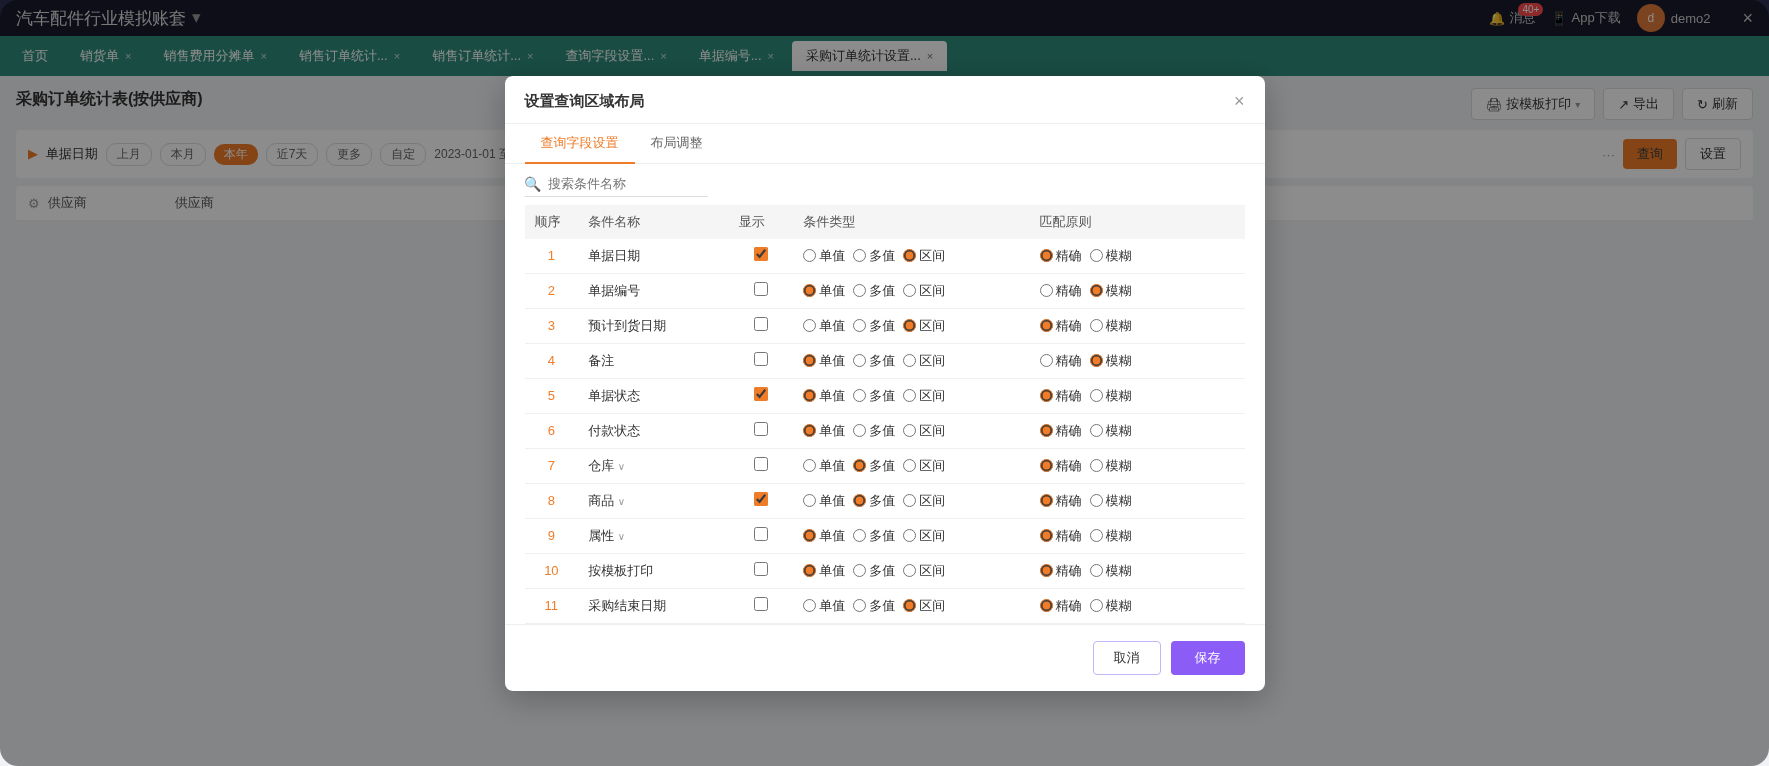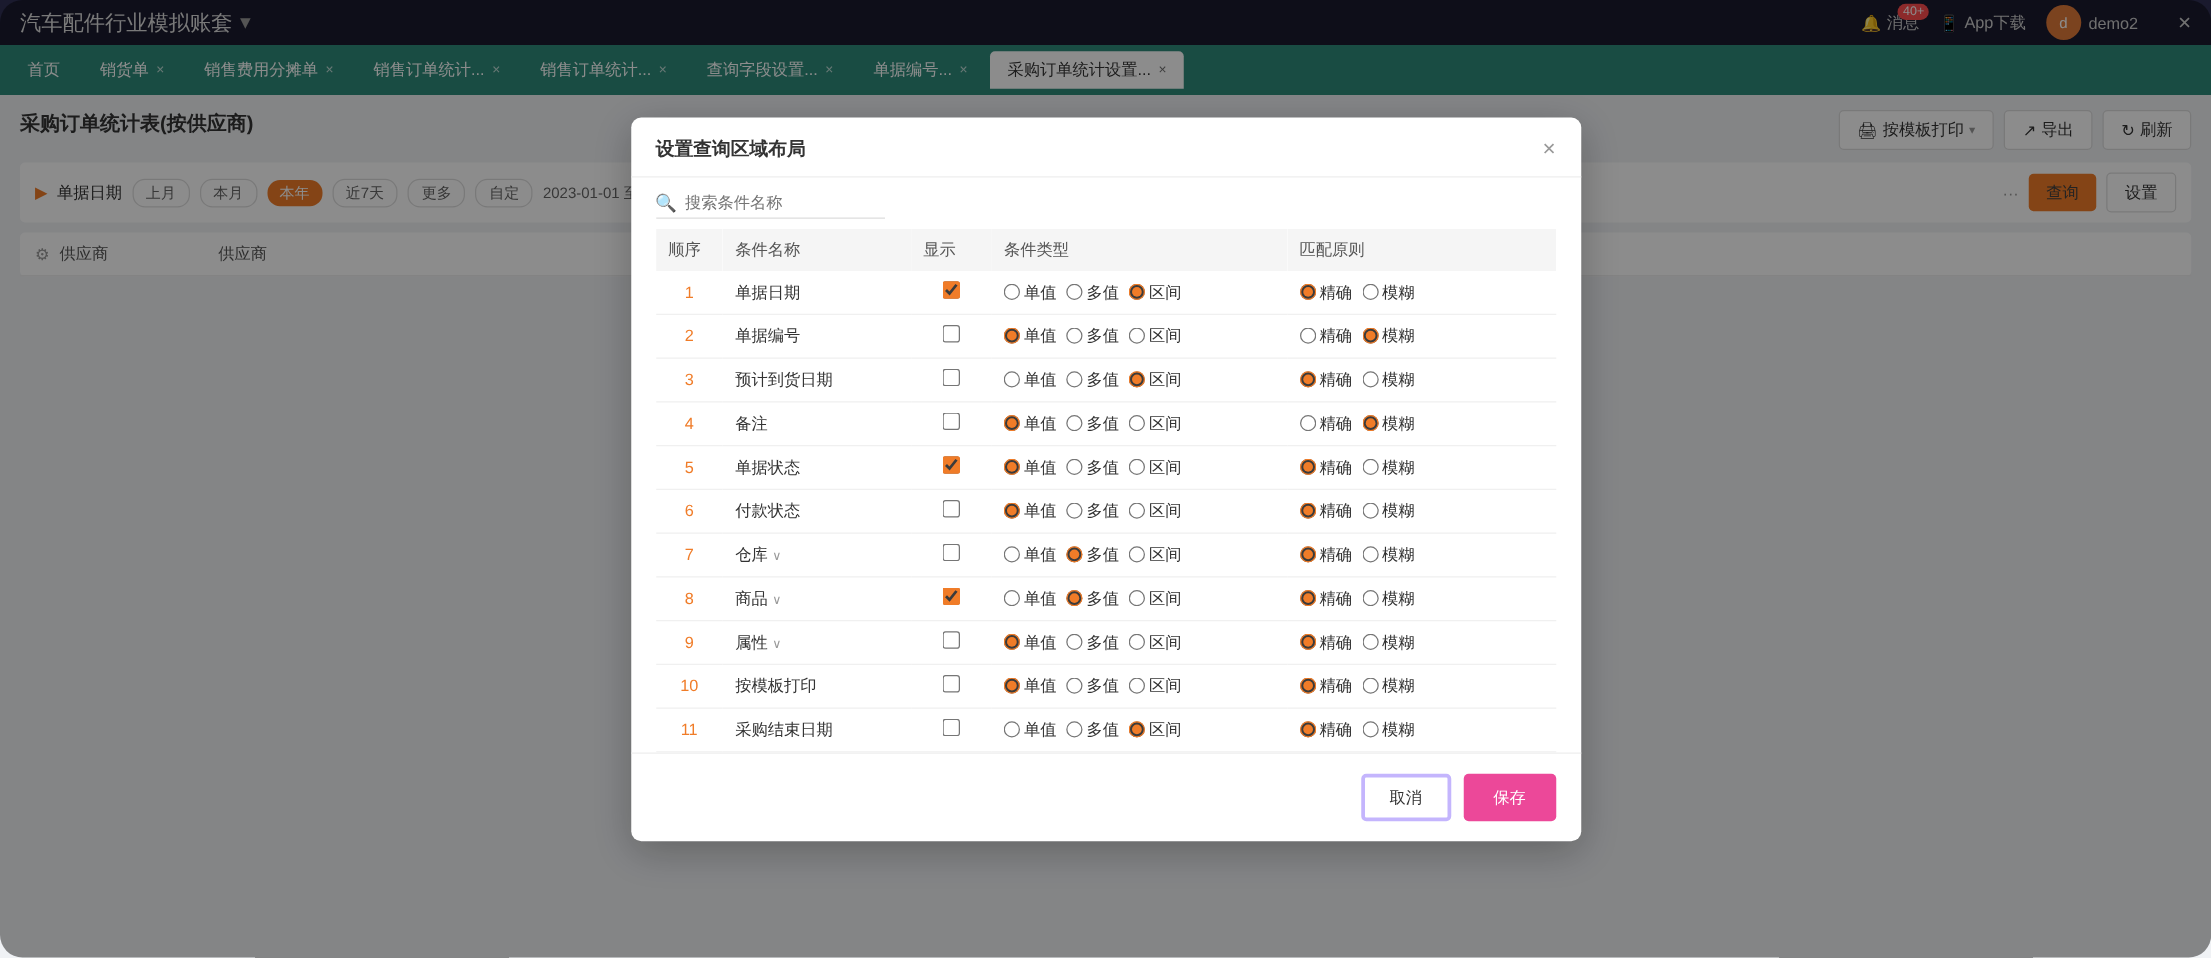--- a/index.html
+++ b/index.html
@@ -137,22 +137,22 @@
     input[type=checkbox] { accent-color: #f07c28; width: 14px; height: 14px; cursor: pointer; }
 
     
     .dialog-footer {
       padding: 16px 20px;
       display: flex;
       justify-content: flex-end;
       gap: 10px;
       border-top: 1px solid #eee;
     }
-    .btn-cancel { background: #fff; color: #333; border: 3px solid #c4b5fd; border-radius: 4px; padding: 7px 20px; cursor: pointer; font-size: 13px; }
-    .btn-save { background: #ec4899; color: #fff; border: none; border-radius: 4px; padding: 7px 24px; cursor: pointer; font-size: 13px; }
+    .btn-cancel { background: #fff; color: #333; border: 1px solid #c4b5fd; border-radius: 4px; padding: 7px 20px; cursor: pointer; font-size: 13px; }
+    .btn-save { background: #8b5cf6; color: #fff; border: none; border-radius: 4px; padding: 7px 24px; cursor: pointer; font-size: 13px; }
 
     
     .dialog-table-wrap::-webkit-scrollbar { width: 6px; }
     .dialog-table-wrap::-webkit-scrollbar-thumb { background: #ddd; border-radius: 3px; }
 
     
     .top-right-close { color: #ccc; cursor: pointer; font-size: 18px; margin-left: 16px; }
 
     
     .col-order { width: 50px; text-align: center; }
@@ -272,20 +272,28 @@
 </div>
 
 <div class="overlay">
   <div class="dialog">
 
     <div class="dialog-header">
       <span class="dialog-title">设置查询区域布局</span>
       <span class="dialog-close">×</span>
     </div>
 
+    <div class="dialog-tabs">
+      <div class="dialog-tab active">
+        <span>查询字段设置</span>
+      </div>
+      <div class="dialog-tab">
+        <span>布局调整</span>
+      </div>
+    </div>
 
     <div class="dialog-search">
       <div class="search-box">
         <span class="search-icon">🔍</span>
         <input type="text" style="border: none; outline: none; font-size: 13px; color: rgb(102, 102, 102); width: 160px;" placeholder="搜索条件名称">
       </div>
     </div>
 
     <div class="dialog-table-wrap">
       <table class="dialog-table">

